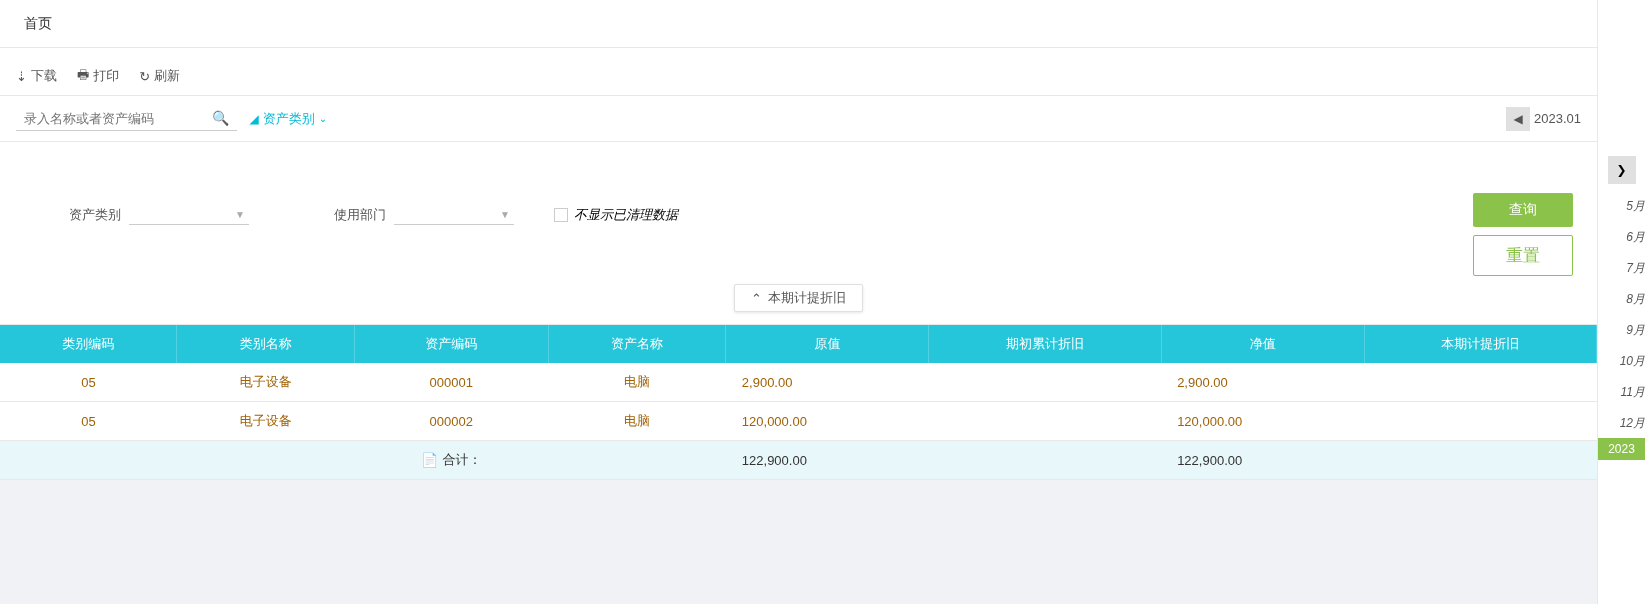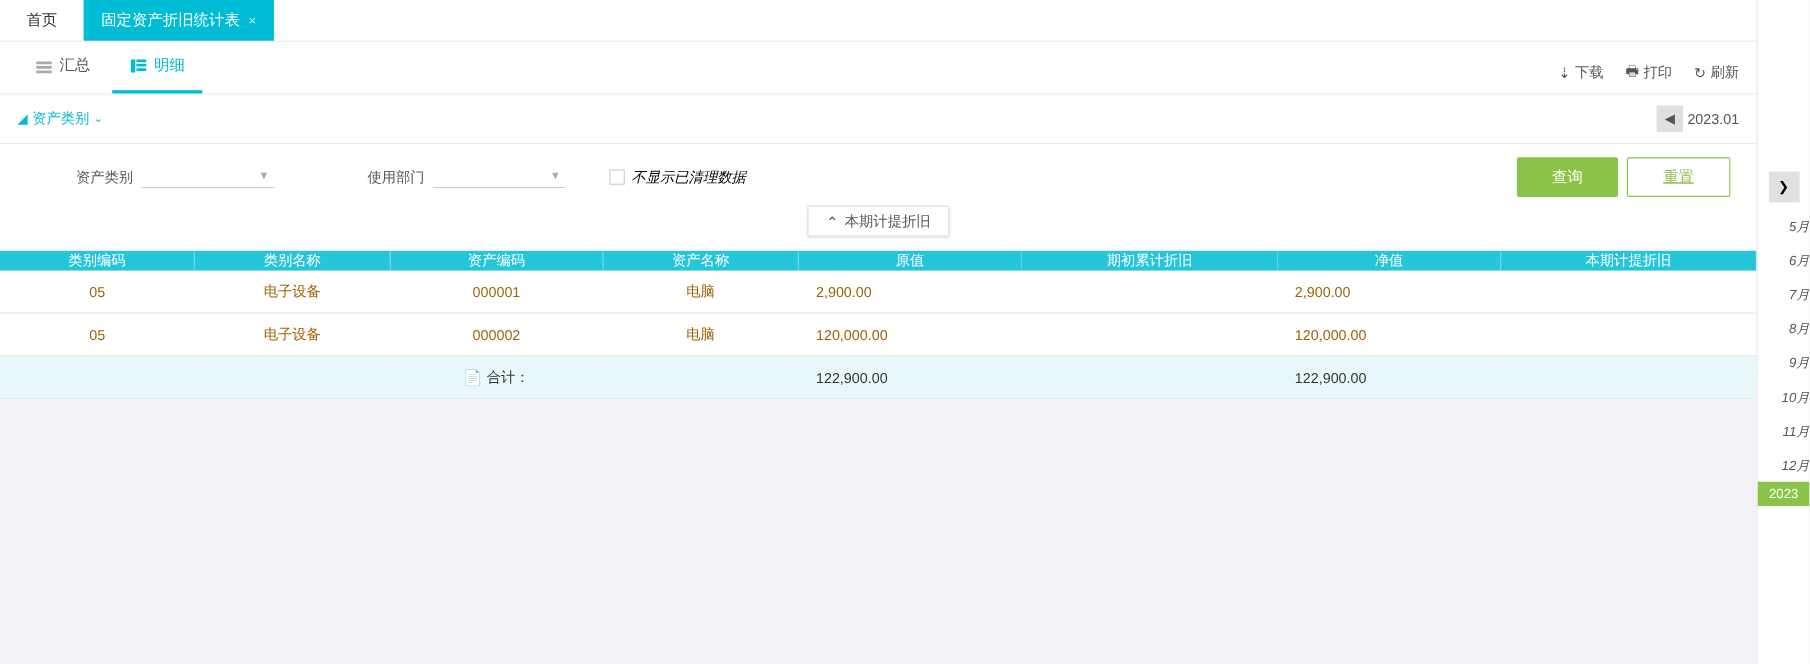--- a/index.html
+++ b/index.html
@@ -10,21 +10,21 @@
       width: 1645px;
       height: 604px;
       overflow: hidden;
       position: relative;
     }
 
     
     .top-nav {
       display: flex;
       align-items: center;
-      height: 38px;
+      height: 48px;
       background: #fff;
       border-bottom: 1px solid #e8e8e8;
       padding: 0 0 0 0;
     }
     .nav-home {
       padding: 0 24px;
       height: 100%;
       display: flex;
       align-items: center;
       color: #333;
@@ -216,41 +216,41 @@
     }
     .checkbox-box {
       width: 14px;
       height: 14px;
       border: 1px solid #ccc;
       background: #fff;
     }
     .filter-actions {
       margin-left: auto;
       display: flex;
-      flex-direction: row;
+      flex-direction: column;
       gap: 8px;
+      margin-top: 39px;
     }
     .btn-query {
       background: #8bc34a;
       color: #fff;
       border: none;
       padding: 8px 32px;
       font-size: 14px;
       cursor: pointer;
       border-radius: 2px;
     }
     .btn-reset {
       background: #fff;
       color: #8bc34a;
       border: 1px solid #8bc34a;
       padding: 8px 32px;
-      font-size: 14px;
+      font-size: 17px;
       cursor: pointer;
       border-radius: 2px;
-      text-decoration: underline;
     }
     .collapse-bar {
       display: flex;
       justify-content: center;
       padding: 8px 0 4px;
     }
     .collapse-btn {
       display: inline-flex;
       align-items: center;
       gap: 6px;
@@ -271,21 +271,21 @@
     }
     table {
       width: 100%;
       border-collapse: collapse;
     }
     thead tr {
       background: #26c6da;
       color: #fff;
     }
     thead th {
-      padding: 0 16px;
+      padding: 10px 16px;
       font-size: 13px;
       font-weight: normal;
       border-right: 1px solid rgba(255,255,255,0.2);
     }
     tbody tr {
       border-bottom: 1px solid #e8e8e8;
     }
     tbody td {
       padding: 10px 16px;
       font-size: 13px;
@@ -366,70 +366,47 @@
     
     .main-content {
       width: calc(100% - 48px);
     }
   </style>
 </head>
 <body>
 
 <div class="top-nav">
   <div class="nav-home">首页</div>
-  <div class="nav-tab">
-    <span>固定资产折旧统计表</span>
-    <span class="close-icon">×</span>
-  </div>
   <div class="close-window">✕</div>
 </div>
 
 <div class="main-content">
 
   <div class="sub-tabs">
-    <div class="sub-tabs-left">
-      <div class="sub-tab">
-        <span class="sub-tab-icon">
-          <svg width="16" height="16" viewBox="0 0 16 16" fill="none">
-            <rect x="1" y="4" width="14" height="2.5" rx="0.5" fill="#aaa"></rect>
-            <rect x="1" y="8" width="14" height="2.5" rx="0.5" fill="#aaa"></rect>
-            <rect x="1" y="12" width="14" height="2.5" rx="0.5" fill="#aaa"></rect>
-          </svg>
-        </span>
-        <span>汇总</span>
-      </div>
-      <div class="sub-tab active">
-        <span class="sub-tab-icon">
-          <svg width="16" height="16" viewBox="0 0 16 16" fill="none">
-            <rect x="1" y="2" width="4" height="12" rx="0.5" fill="#00bcd4"></rect>
-            <rect x="6" y="2" width="9" height="2.5" rx="0.5" fill="#00bcd4"></rect>
-            <rect x="6" y="6" width="9" height="2.5" rx="0.5" fill="#00bcd4"></rect>
-            <rect x="6" y="10" width="9" height="2.5" rx="0.5" fill="#00bcd4"></rect>
-          </svg>
-        </span>
-        <span>明细</span>
-      </div>
-    </div>
     <div class="sub-tabs-right">
       <div class="toolbar-btn">
         <span>⇣</span>
         <span>下载</span>
       </div>
       <div class="toolbar-btn">
         <span>🖶</span>
         <span>打印</span>
       </div>
       <div class="toolbar-btn">
         <span>↻</span>
         <span>刷新</span>
       </div>
     </div>
   </div>
 
   <div class="search-bar">
+    <div class="search-input-wrapper">
+      <input class="search-input" type="text" placeholder="录入名称或者资产编码" style="">
+      <span style="color:#aaa;font-size:14px;">🔍</span>
+    </div>
     <div class="more-conditions">
       <span style="font-size:12px;">◢</span>
       <span>资产类别</span>
       <span style="font-size:10px;">⌄</span>
     </div>
     <div class="search-bar-right">
       <div class="date-nav">
         <div class="date-nav-arrow">◀</div>
         <span>2023.01</span>
       </div>

